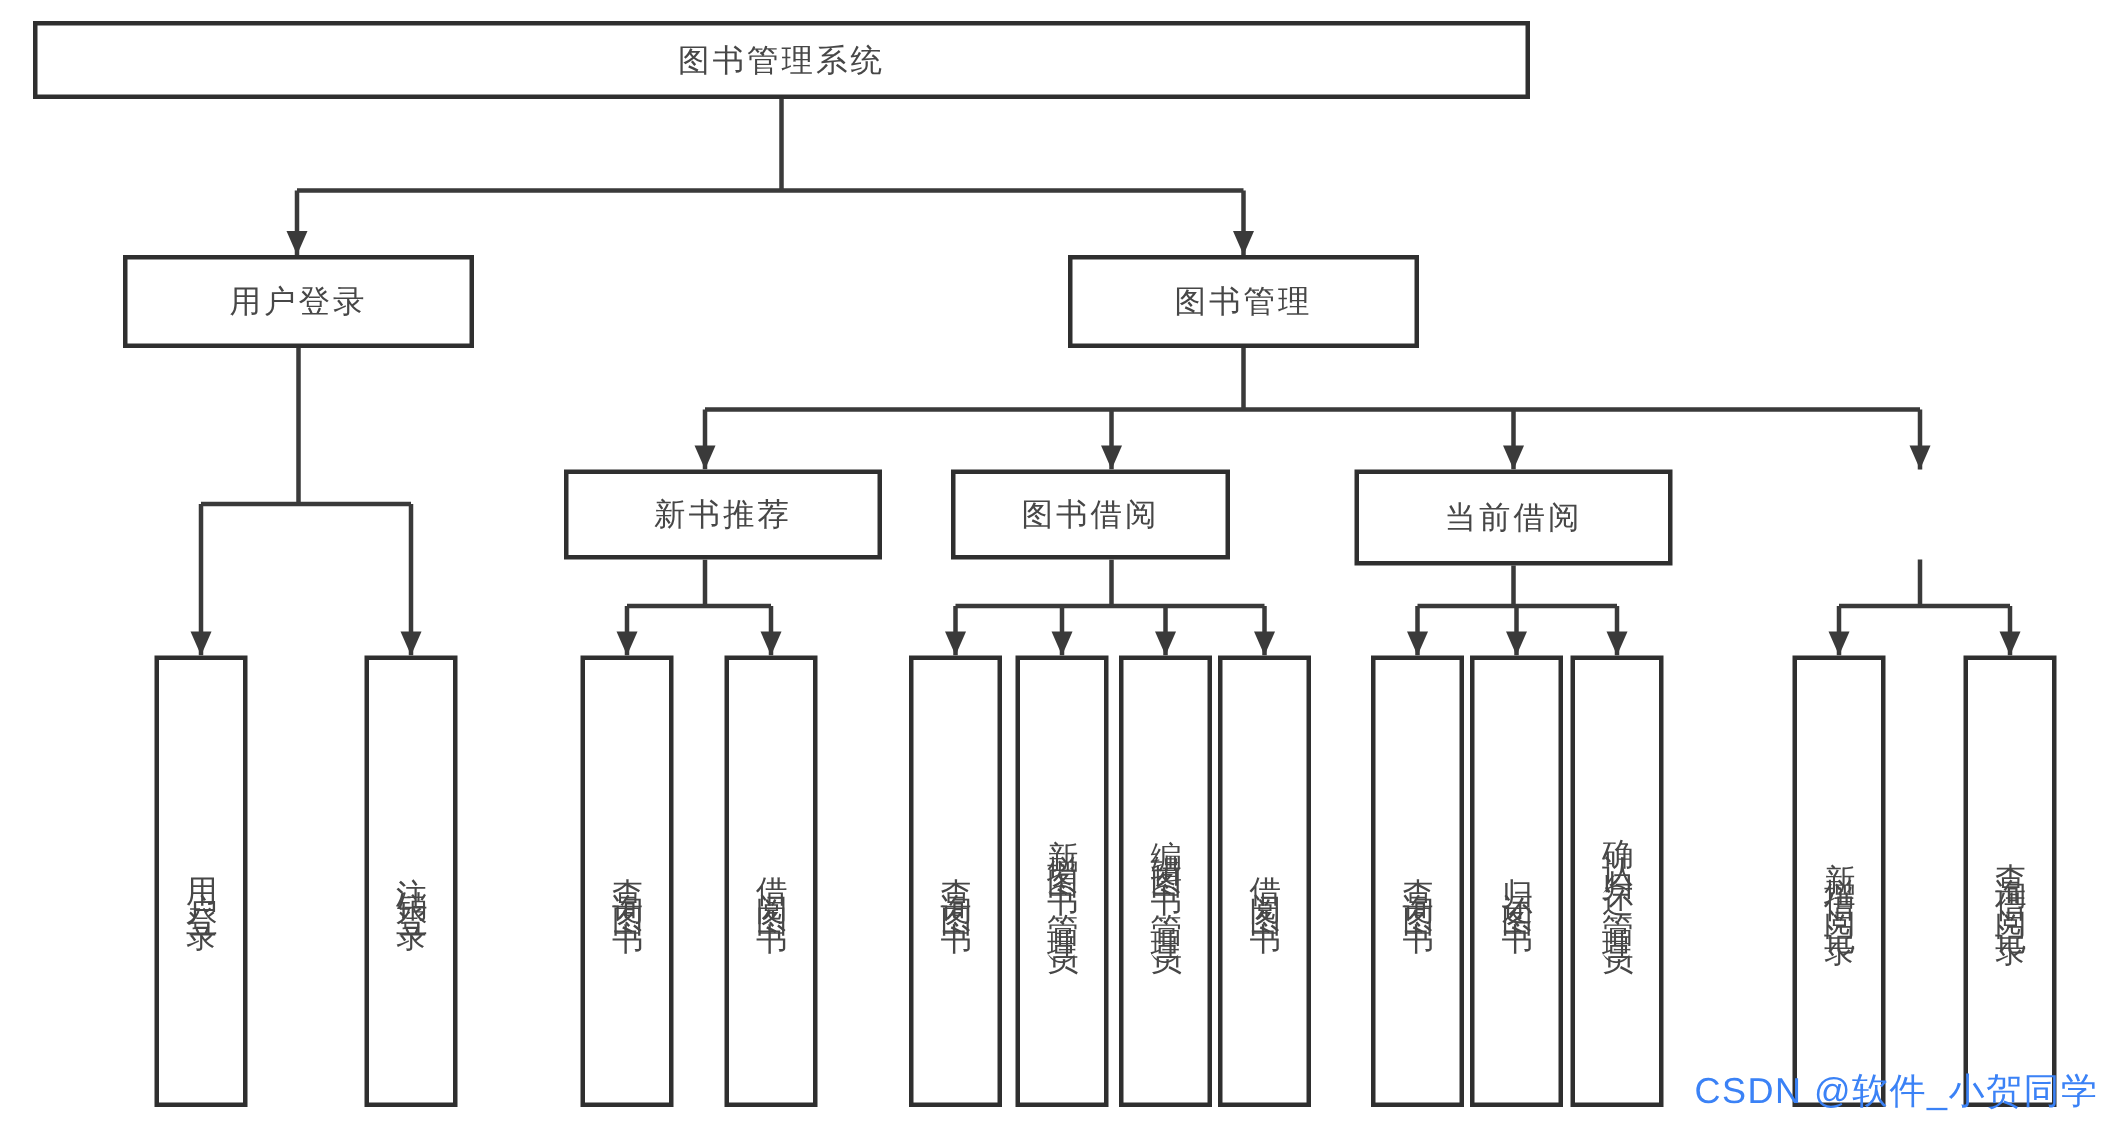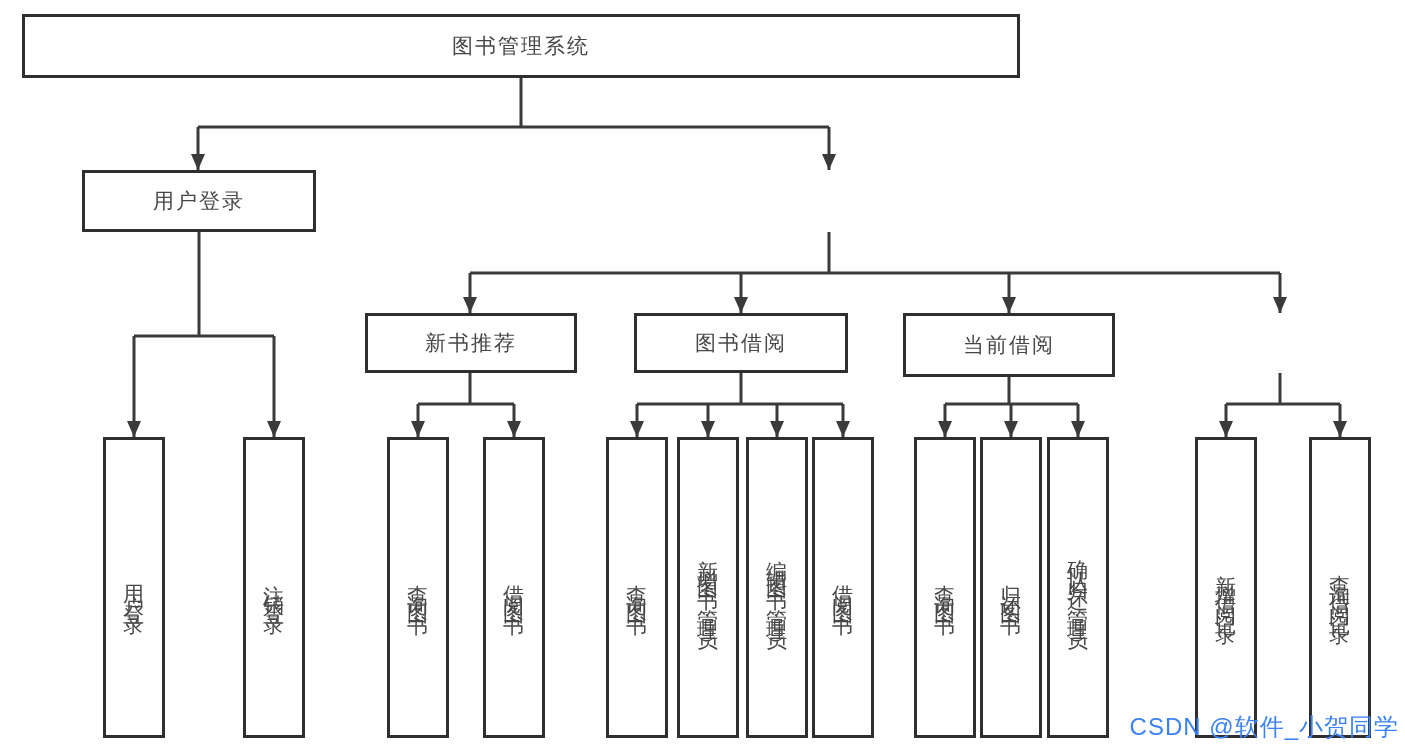--- a/index.html
+++ b/index.html
@@ -89,32 +89,35 @@
       <polygon points="770,421 784,421 777,437"></polygon>
       <polygon points="836,421 850,421 843,437"></polygon>
       <polygon points="938,421 952,421 945,437"></polygon>
       <polygon points="1004,421 1018,421 1011,437"></polygon>
       <polygon points="1071,421 1085,421 1078,437"></polygon>
       <polygon points="1219,421 1233,421 1226,437"></polygon>
       <polygon points="1333,421 1347,421 1340,437"></polygon>
     </g>
   </svg>
 
-  <div class="box" style="left:22px; top:14px; width:998px; height:64px;">
+  <div class="box" style="left:22px; top:14px; width:998px; height:52px;">
     <span class="lbl">图书管理系统</span>
   </div>
 
   <div class="box" style="left:82px; top:170px; width:234px; height:62px;">
     <span class="lbl">用户登录</span>
   </div>
+  <div class="box" style="left:712px; top:170px; width:234px; height:62px;">
+    <span class="lbl">图书管理</span>
+  </div>
 
-  <div class="box" style="left:365px; top:313px; width:212px; height:60px;">
+  <div class="box" style="left:376px; top:313px; width:212px; height:60px;">
     <span class="lbl">新书推荐</span>
   </div>
-  <div class="box" style="left:634px; top:313px; width:214px; height:60px;">
+  <div class="box" style="left:634px; top:313px; width:186px; height:60px;">
     <span class="lbl">图书借阅</span>
   </div>
   <div class="box" style="left:903px; top:313px; width:212px; height:64px;">
     <span class="lbl">当前借阅</span>
   </div>
 
   <div class="box vertical" style="left:103px; top:437px; width:62px; height:301px;">
     <span class="lbl">用户登录</span>
   </div>
   <div class="box vertical" style="left:243px; top:437px; width:62px; height:301px;">

